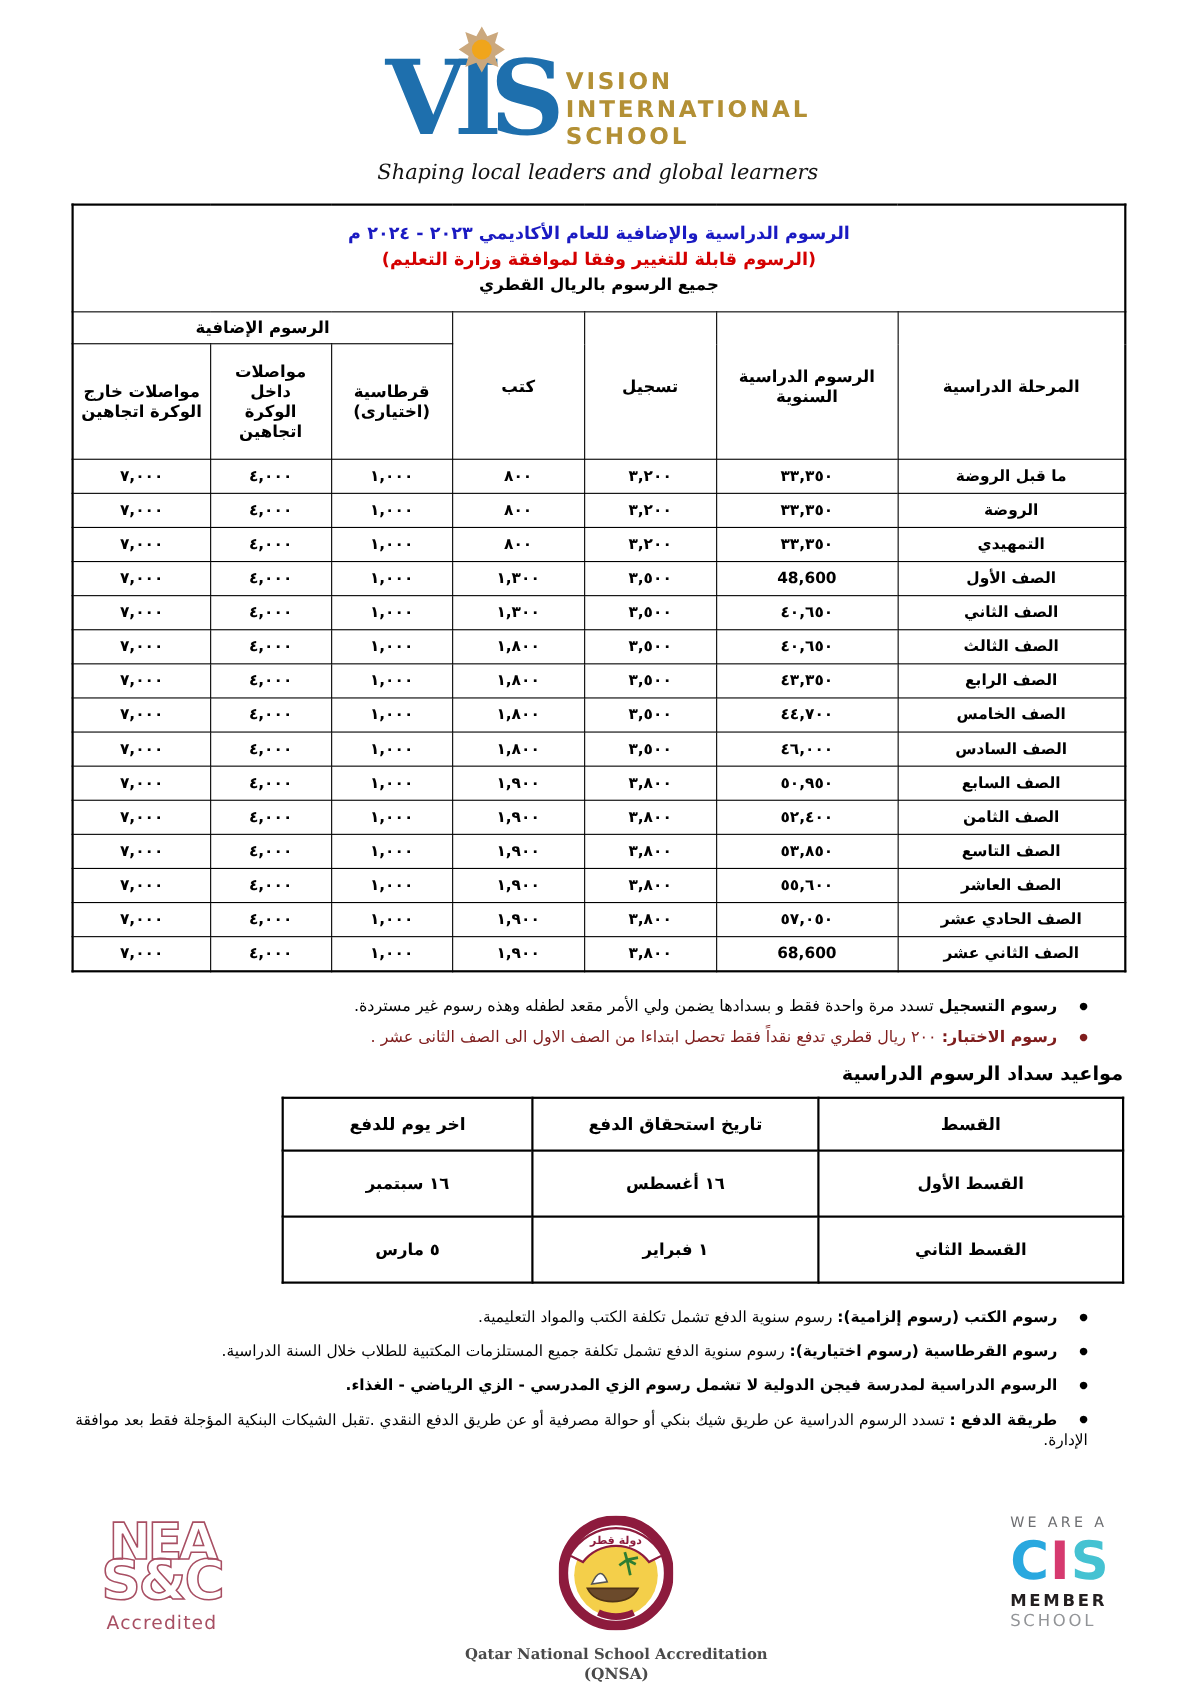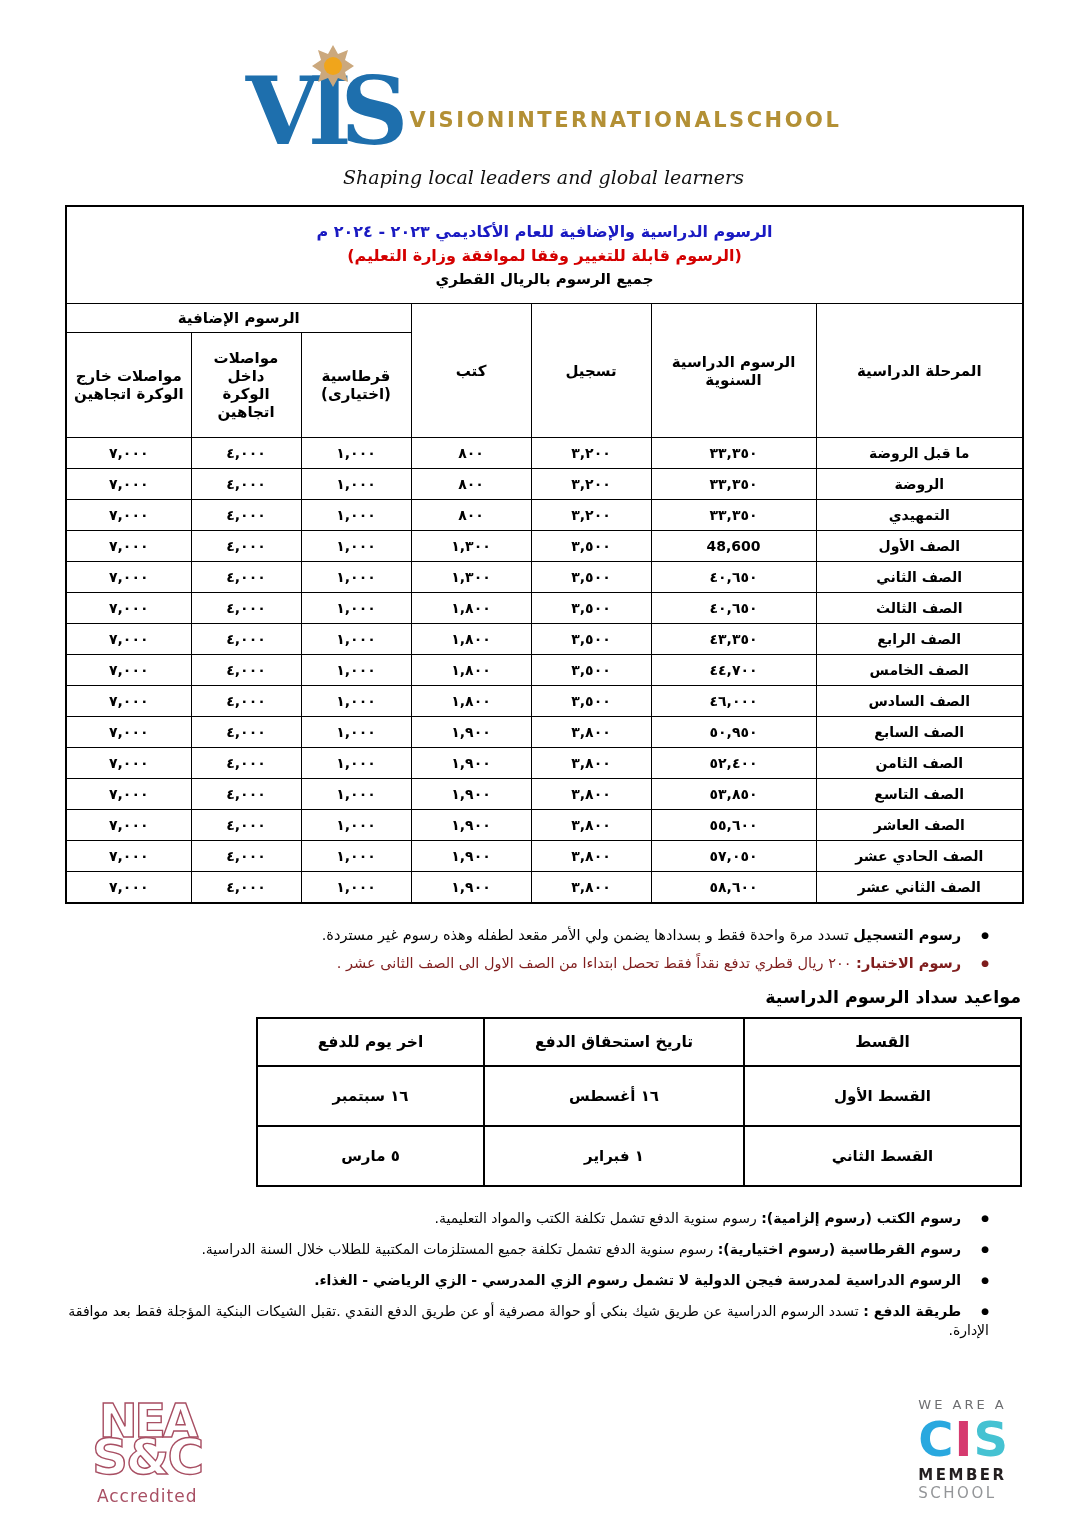--- a/index.html
+++ b/index.html
@@ -1,28 +1,28 @@
 <!DOCTYPE html>
 <html><head>
 <meta charset="utf-8">
 <style>
   html,body{margin:0;padding:0;}
   body{
     width:1087px;height:1536px;background:#ffffff;
     font-family:"DejaVu Sans", sans-serif;color:#000;position:relative;overflow:hidden;
   }
   
-  .logo-row{display:flex;justify-content:center;align-items:center;gap:12px;padding-top:67px;}
+  .logo-row{display:flex;justify-content:center;align-items:center;gap:12px;padding-top:44px;}
   .vis-mark{position:relative;line-height:1;}
   .vis-acronym{
     font-size:94px;font-weight:bold;color:#1e6fad;letter-spacing:-11px;
     font-family:"DejaVu Serif", serif;line-height:0.95;
   }
   .vis-sun{position:absolute;top:-24px;left:64px;}
-  .vis-name{display:flex;flex-direction:row;justify-content:center;margin-top:18px;}
+  .vis-name{display:flex;flex-direction:column;justify-content:center;margin-top:18px;}
   .vis-name div{
     color:#b39035;font-weight:bold;font-size:21px;letter-spacing:2.5px;line-height:1.18;
   }
   .tagline{
     text-align:center;font-family:"DejaVu Serif", serif;font-style:italic;
     font-size:19px;margin-top:10px;color:#111;
   }
   
   table{border-collapse:collapse;}
   .fees-table{
@@ -250,21 +250,21 @@
         <td>الصف الحادي عشر</td>
         <td>٥٧,٠٥٠</td>
         <td>٣,٨٠٠</td>
         <td>١,٩٠٠</td>
         <td>١,٠٠٠</td>
         <td>٤,٠٠٠</td>
         <td>٧,٠٠٠</td>
       </tr>
       <tr>
         <td>الصف الثاني عشر</td>
-        <td>٥٨,٦٠٠</td>
+        <td>68,600</td>
         <td>٣,٨٠٠</td>
         <td>١,٩٠٠</td>
         <td>١,٠٠٠</td>
         <td>٤,٠٠٠</td>
         <td>٧,٠٠٠</td>
       </tr>
     </tbody>
 </table>
 
 <ul class="notes">
@@ -309,20 +309,34 @@
   </ul>
 
 <div class="footer">
 
   <div class="neasc">
     <div class="neasc-nea">NEA</div>
     <div class="neasc-sc">S&amp;C</div>
     <div class="neasc-accredited">Accredited</div>
   </div>
 
+  <div class="qnsa">
+    <svg width="104" height="104" viewBox="0 0 104 104">
+      <circle cx="52" cy="52" r="48" fill="#ffffff" stroke="#8d1b3d" stroke-width="9"></circle>
+      <circle cx="52" cy="54" r="38" fill="#f4cf4a"></circle>
+      <path d="M10 36 A48 48 0 0 1 94 36 L82 42 A38 38 0 0 0 22 42 Z" fill="#ffffff" stroke="#8d1b3d" stroke-width="2"></path>
+      <text x="52" y="26" text-anchor="middle" font-size="10" fill="#8d1b3d" font-weight="bold">دولة قطر</text>
+      <path d="M62 40 l3 14 M62 40 l8 4 M62 40 l-7 5 M62 40 l10 -2 M62 40 l-2 -7" stroke="#2e7d32" stroke-width="2.5" fill="none"></path>
+      <path d="M30 62 q8 -18 14 -2 Z" fill="#ffffff" stroke="#555" stroke-width="1.5"></path>
+      <path d="M26 66 h46 q-6 12 -23 12 q-17 0 -23 -12 Z" fill="#6b4a2b" stroke="#4e3316" stroke-width="1.5"></path>
+      <path d="M36 88 a38 38 0 0 0 32 0" stroke="#8d1b3d" stroke-width="6" fill="none"></path>
+    </svg>
+    <div class="qnsa-text1">Qatar National School Accreditation</div>
+    <div class="qnsa-text2">(QNSA)</div>
+  </div>
 
   <div class="cis">
     <div class="cis-weare">WE ARE A</div>
     <div class="cis-letters">
       <span style="color:#29a8df">C</span><span style="color:#d63a6f">I</span><span style="color:#45c2d2">S</span>
     </div>
     <div class="cis-member">MEMBER</div>
     <div class="cis-school">SCHOOL</div>
   </div>
 

